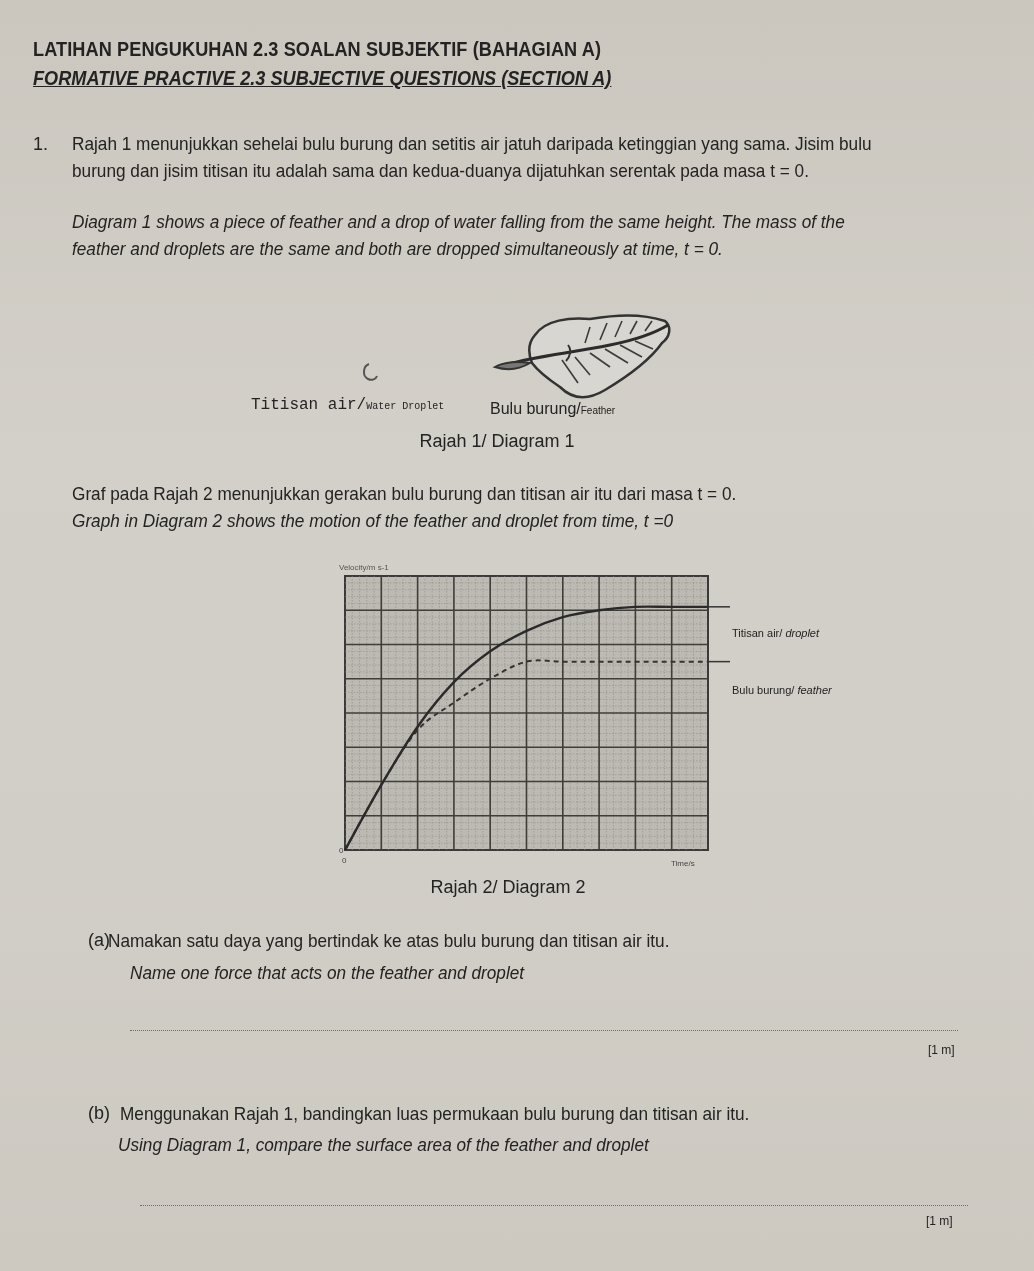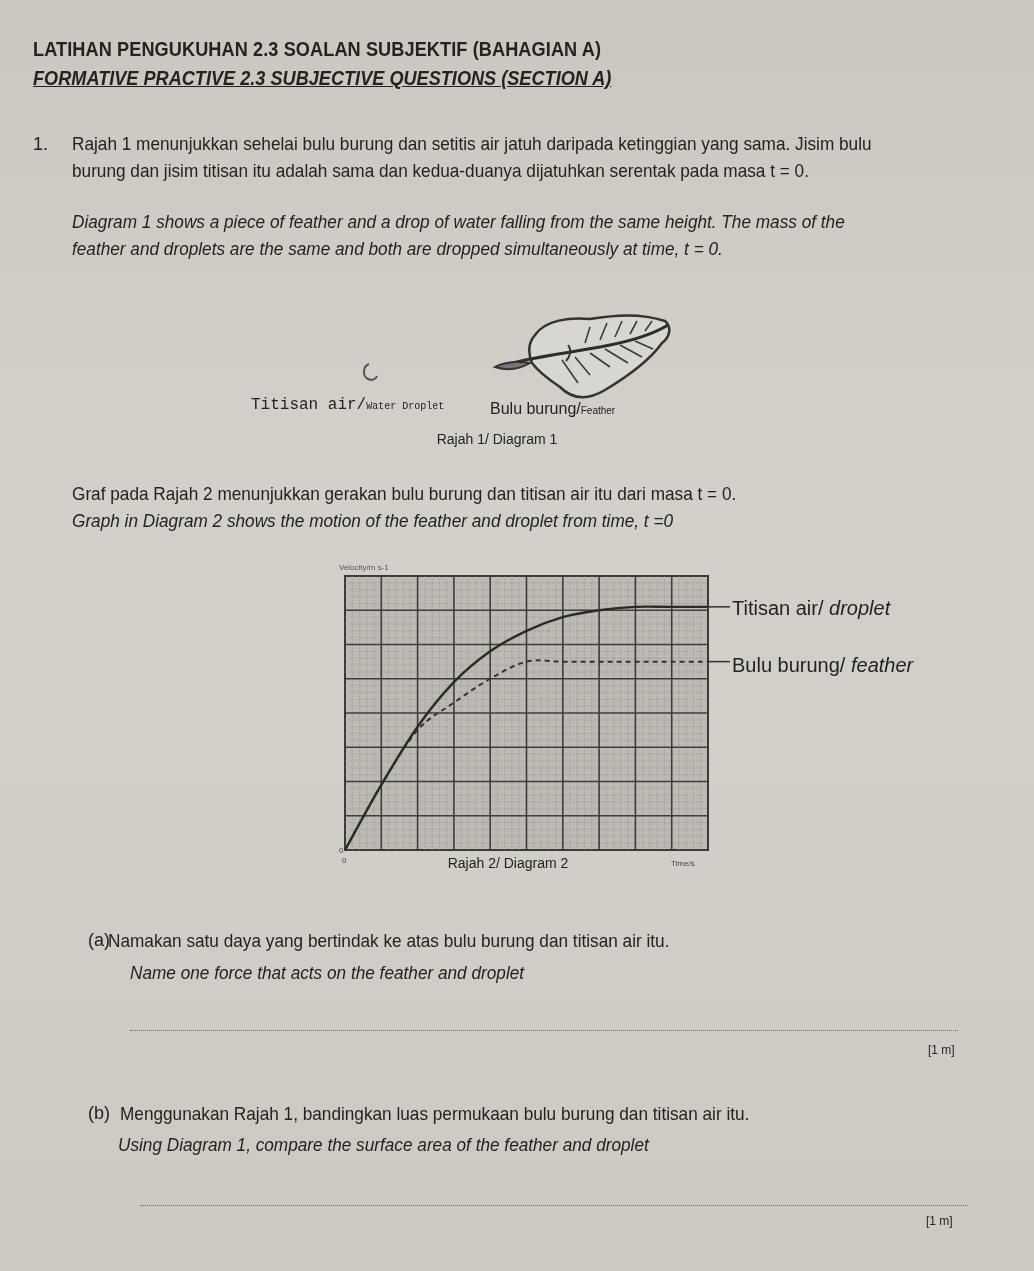--- a/index.html
+++ b/index.html
@@ -19,30 +19,30 @@
     left: 33px; top: 67px; font-size: 19.5px; font-weight: bold; font-style: italic;
     text-decoration: underline; transform: scaleX(0.93); transform-origin: left;
   }
   .qnum { left: 33px; top: 134px; font-size: 18px; }
   .para {
     left: 72px; width: 880px; font-size: 18.5px; line-height: 27px;
     transform: scaleX(0.93); transform-origin: left;
   }
   .para.ms { top: 130px; }
   .para.en { top: 208px; font-style: italic; }
-  .caption { font-size: 14px; text-align: center; width: 300px; }
+  .caption { font-size: 18px; text-align: center; width: 300px; }
   .lbl-drop { left: 251px; top: 396px; font-size: 16px; font-family: Liberation Mono, monospace; }
   .lbl-drop small, .lbl-feat small { font-size: 10px; }
   .lbl-feat { left: 490px; top: 400px; font-size: 16px; text-align: right; }
   .cap1 { left: 347px; top: 431px; }
-  .cap2 { left: 358px; top: 855px; }
+  .cap2 { left: 358px; top: 877px; }
   .para.g1 { top: 480px; }
   .para.g2 { top: 507px; font-style: italic; }
   .graph { left: 335px; top: 560px; }
-  .legend { font-size: 20px; }
+  .legend { font-size: 11px; margin-top: 30px; }
   .legend.drop { left: 732px; top: 597px; }
   .legend.feat { left: 732px; top: 654px; }
   .legend i { font-style: italic; }
   .sub-label { left: 88px; font-size: 18px; }
   .sub-text { left: 108px; font-size: 18.5px; transform: scaleX(0.93); transform-origin: left; }
   .sub-text.en { font-style: italic; left: 130px; }
   .answer-line {
     border: none; border-bottom: 1.5px dotted #6f6c66; height: 0; background: transparent;
   }
   .marks { font-size: 12px; }

